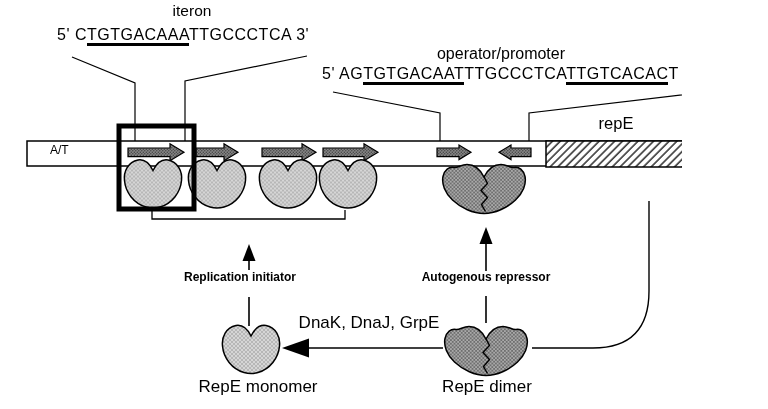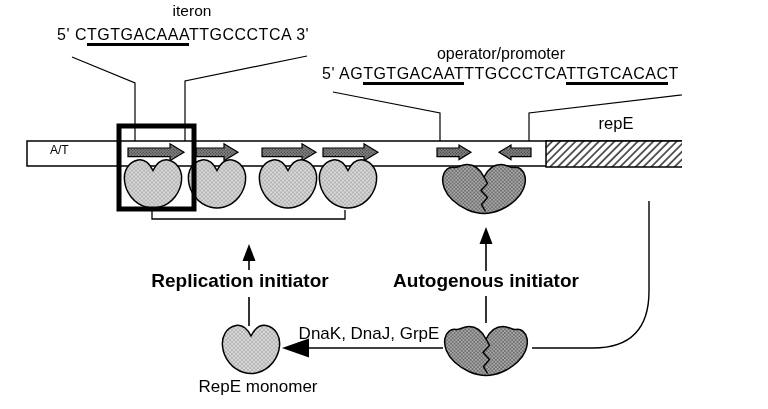--- a/index.html
+++ b/index.html
@@ -11,21 +11,21 @@
   }
   html,body{margin:0;padding:0;background:var(--background);}
   #figure{position:relative;width:682px;height:409px;background:var(--background);
     font-family:"Liberation Sans",sans-serif;color:var(--ink);overflow:hidden;}
   #diagram-svg{position:absolute;left:0;top:0;}
   .txt{position:absolute;white-space:nowrap;line-height:1.05;}
   .center{transform:translateX(-50%);}
   .seq{font-weight:normal;font-size:16px;letter-spacing:0.5px;}
   .seq .u{border-bottom:3px solid var(--ink);padding-bottom:0px;}
   .small-label{font-size:15.5px;}
-  .bold-label{font-size:19px;font-weight:bold;}
+  .bold-label{font-size:12px;font-weight:bold;}
   .plain-label{font-size:17px;}
   .italic{}
 </style>
 </head>
 <body>
 
 <div id="figure">
 
   <svg id="diagram-svg" width="768" height="409" viewBox="0 0 768 409">
     <defs>
@@ -114,18 +114,19 @@
   <div class="txt small-label center" style="left:192px;top:3px">iteron</div>
   <div class="txt seq" style="left:57px;top:27px"><span>5' C</span><span class="u">TGTGACAAA</span><span>TTGCCCTCA 3'</span></div>
 
   <div class="txt center" style="left:501px;top:46px;font-size:16px">operator/promoter</div>
   <div class="txt seq" style="left:322px;top:66px"><span>5' AG</span><span class="u">TGTGACAAT</span><span>TTGCCCTCA</span><span class="u">TTGTCACAC</span><span>T 5'</span></div>
 
   <div class="txt" style="left:50px;top:144px;font-size:12px">A/T</div>
   <div class="txt italic center" style="left:616px;top:115px;font-size:16.5px">repE</div>
 
   <div class="txt bold-label center" style="left:240px;top:271px">Replication initiator</div>
-  <div class="txt bold-label center" style="left:486px;top:271px">Autogenous initiator</div>
-  <div class="txt plain-label center" style="left:369px;top:325px">DnaK, DnaJ, GrpE</div>
+  <div class="txt bold-label center" style="left:486px;top:271px">Autogenous repressor</div>
+  <div class="txt plain-label center" style="left:369px;top:314px">DnaK, DnaJ, GrpE</div>
 
   <div class="txt plain-label center" style="left:258px;top:378px">RepE monomer</div>
+  <div class="txt plain-label center" style="left:487px;top:378px">RepE dimer</div>
 
 </div>
 
 </body></html>

